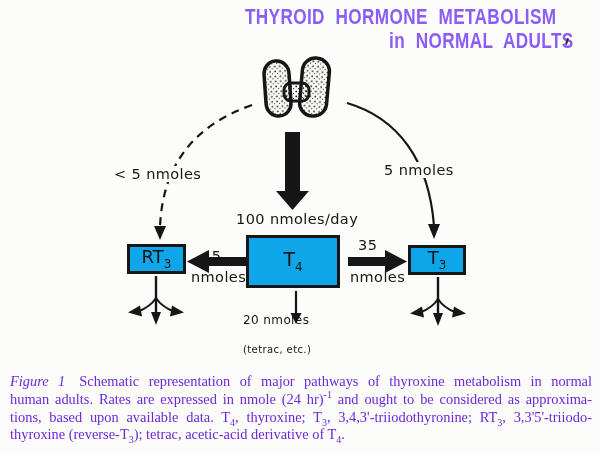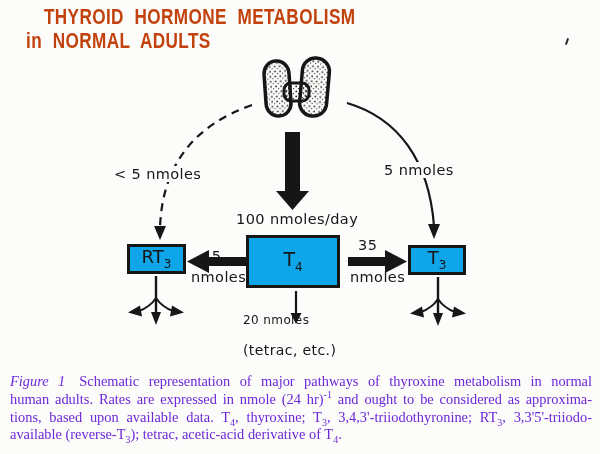--- a/index.html
+++ b/index.html
@@ -9,24 +9,24 @@
     height: 454px;
     background: #fcfcfa;
     color: #161616;
     overflow: hidden;
     font-family: "DejaVu Sans", sans-serif;
   }
   
   .title-wrap {
     position: absolute;
     left: 0; top: 6px; width: 600px;
-    text-align: left;
+    text-align: right;
     font-family: "Liberation Sans", sans-serif;
     font-weight: 700;
-    color: #c2410c;
+    color: #8b5cf6;
   }
   .title-line { line-height: 22px; }
   .title-line > span {
     display: inline-block;
     transform: scaleX(0.78);
     transform-origin: center;
     font-size: 22px;
     letter-spacing: 0.5px;
     word-spacing: 7px;
   }
@@ -159,32 +159,32 @@
   <div class="dlabel onarc" style="left:382px; top:162px; width:74px;">5 nmoles</div>
   <div class="dlabel" style="left:236px; top:211px; width:122px;">100 nmoles/day</div>
 
   <div class="dlabel" style="left:202px; top:248px; width:40px;">45</div>
   <div class="dlabel" style="left:191px; top:269px; width:56px;">nmoles</div>
 
   <div class="dlabel" style="left:358px; top:237px; width:40px;">35</div>
   <div class="dlabel" style="left:350px; top:269px; width:56px;">nmoles</div>
 
   <div class="dlabel" style="left:243px; top:312px; width:108px; font-size:12px;">20 nmoles</div>
-  <div class="dlabel" style="left:243px; top:342px; width:108px; font-size:14px;">(tetrac, etc.)</div>
+  <div class="dlabel" style="left:243px; top:342px; width:108px; font-size:10px;">(tetrac, etc.)</div>
 
   <div class="hbox" style="left:246px; top:235px; width:88px; height:47px;">
     <span class="blabel" style="font-size:19px;"><span>T</span><span class="bsub">4</span></span>
   </div>
   <div class="hbox" style="left:127px; top:244px; width:53px; height:24px;">
     <span class="blabel"><span>RT</span><span class="bsub">3</span></span>
   </div>
   <div class="hbox" style="left:408px; top:245px; width:52px; height:24px;">
     <span class="blabel"><span>T</span><span class="bsub">3</span></span>
   </div>
 
   <div class="caption">
       <div class="cap-line just"><span class="seg-i">Figure 1</span><span>Schematic representation of major pathways of thyroxine metabolism in normal</span></div>
       <div class="cap-line just"><span>human adults. Rates are expressed in nmole (24 hr)</span><sup>-1</sup><span> and ought to be considered as approxima-</span></div>
       <div class="cap-line just"><span>tions, based upon available data. T</span><sub>4</sub><span>, thyroxine; T</span><sub>3</sub><span>, 3,4,3'-triiodothyronine; RT</span><sub>3</sub><span>, 3,3'5'-triiodo-</span></div>
-      <div class="cap-line"><span>available (reverse-T</span><sub>3</sub><span>); tetrac, acetic-acid derivative of T</span><sub>4</sub><span>.</span></div>
+      <div class="cap-line"><span>thyroxine (reverse-T</span><sub>3</sub><span>); tetrac, acetic-acid derivative of T</span><sub>4</sub><span>.</span></div>
     </div>
 
 </div>
 
 </body></html>

